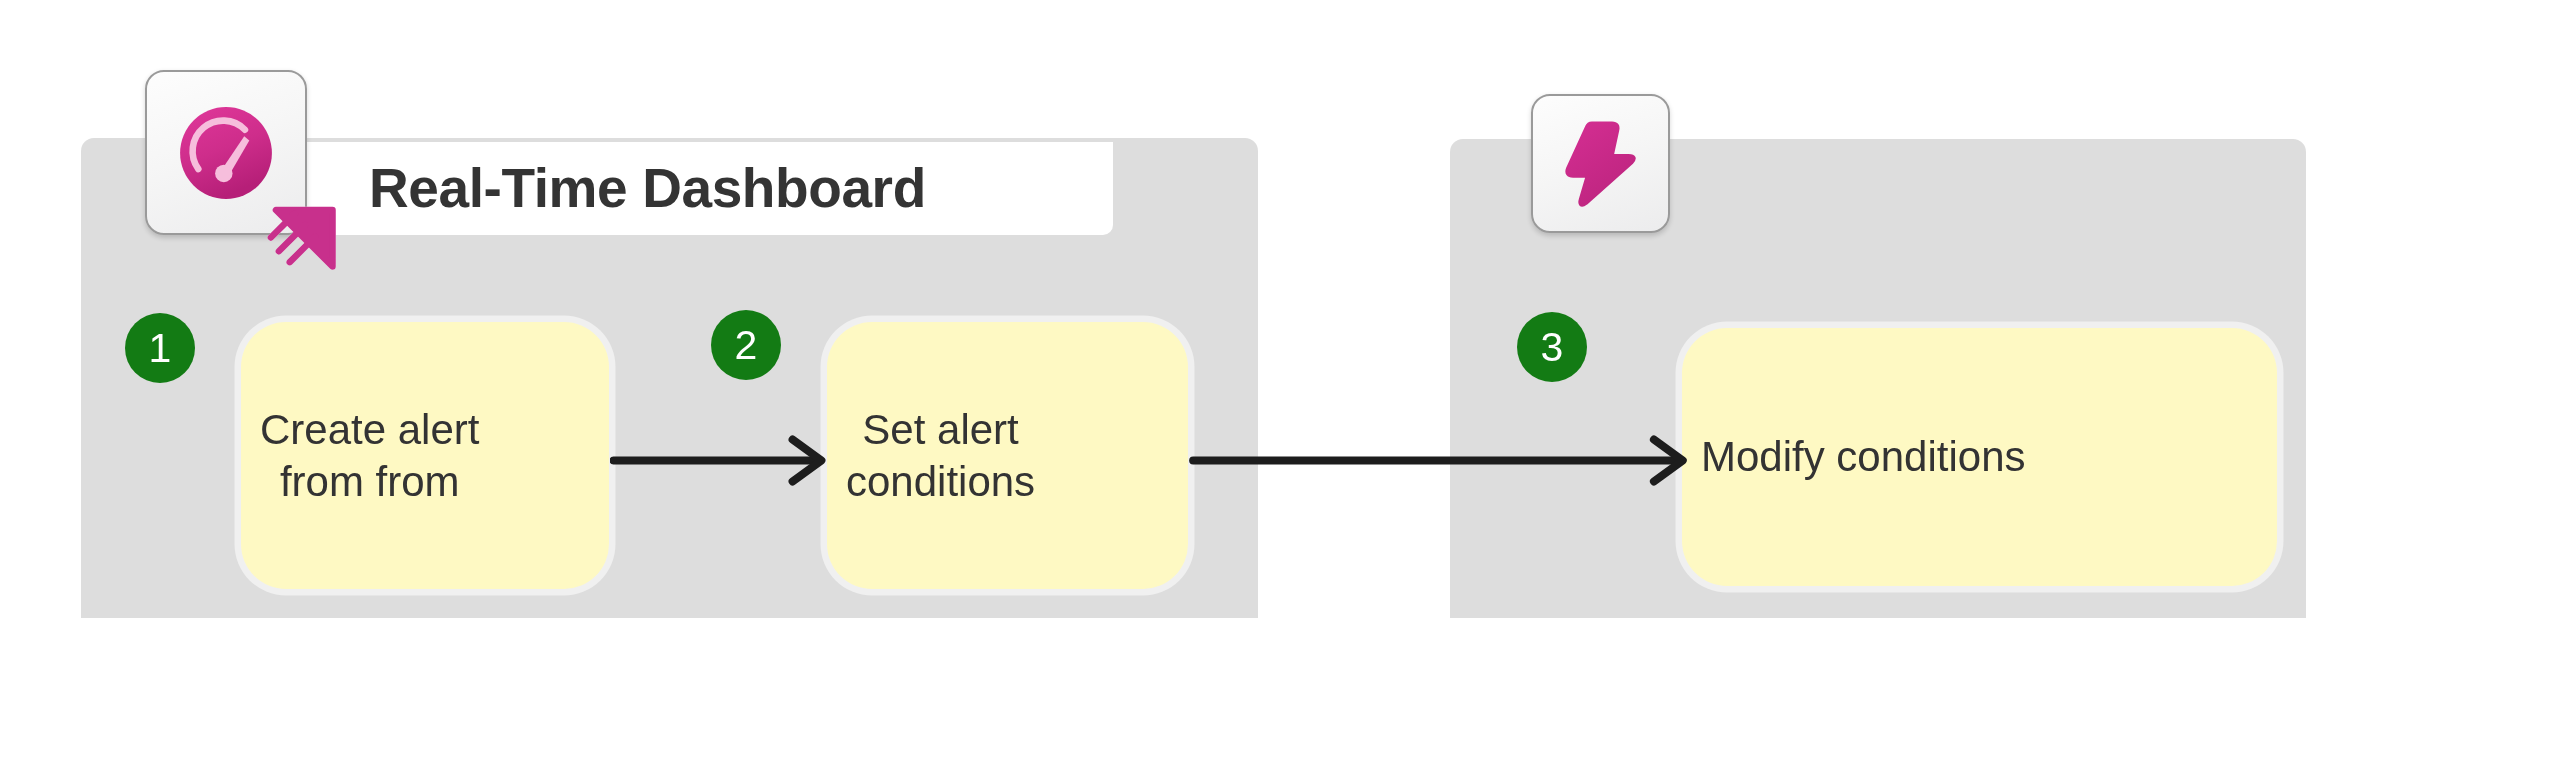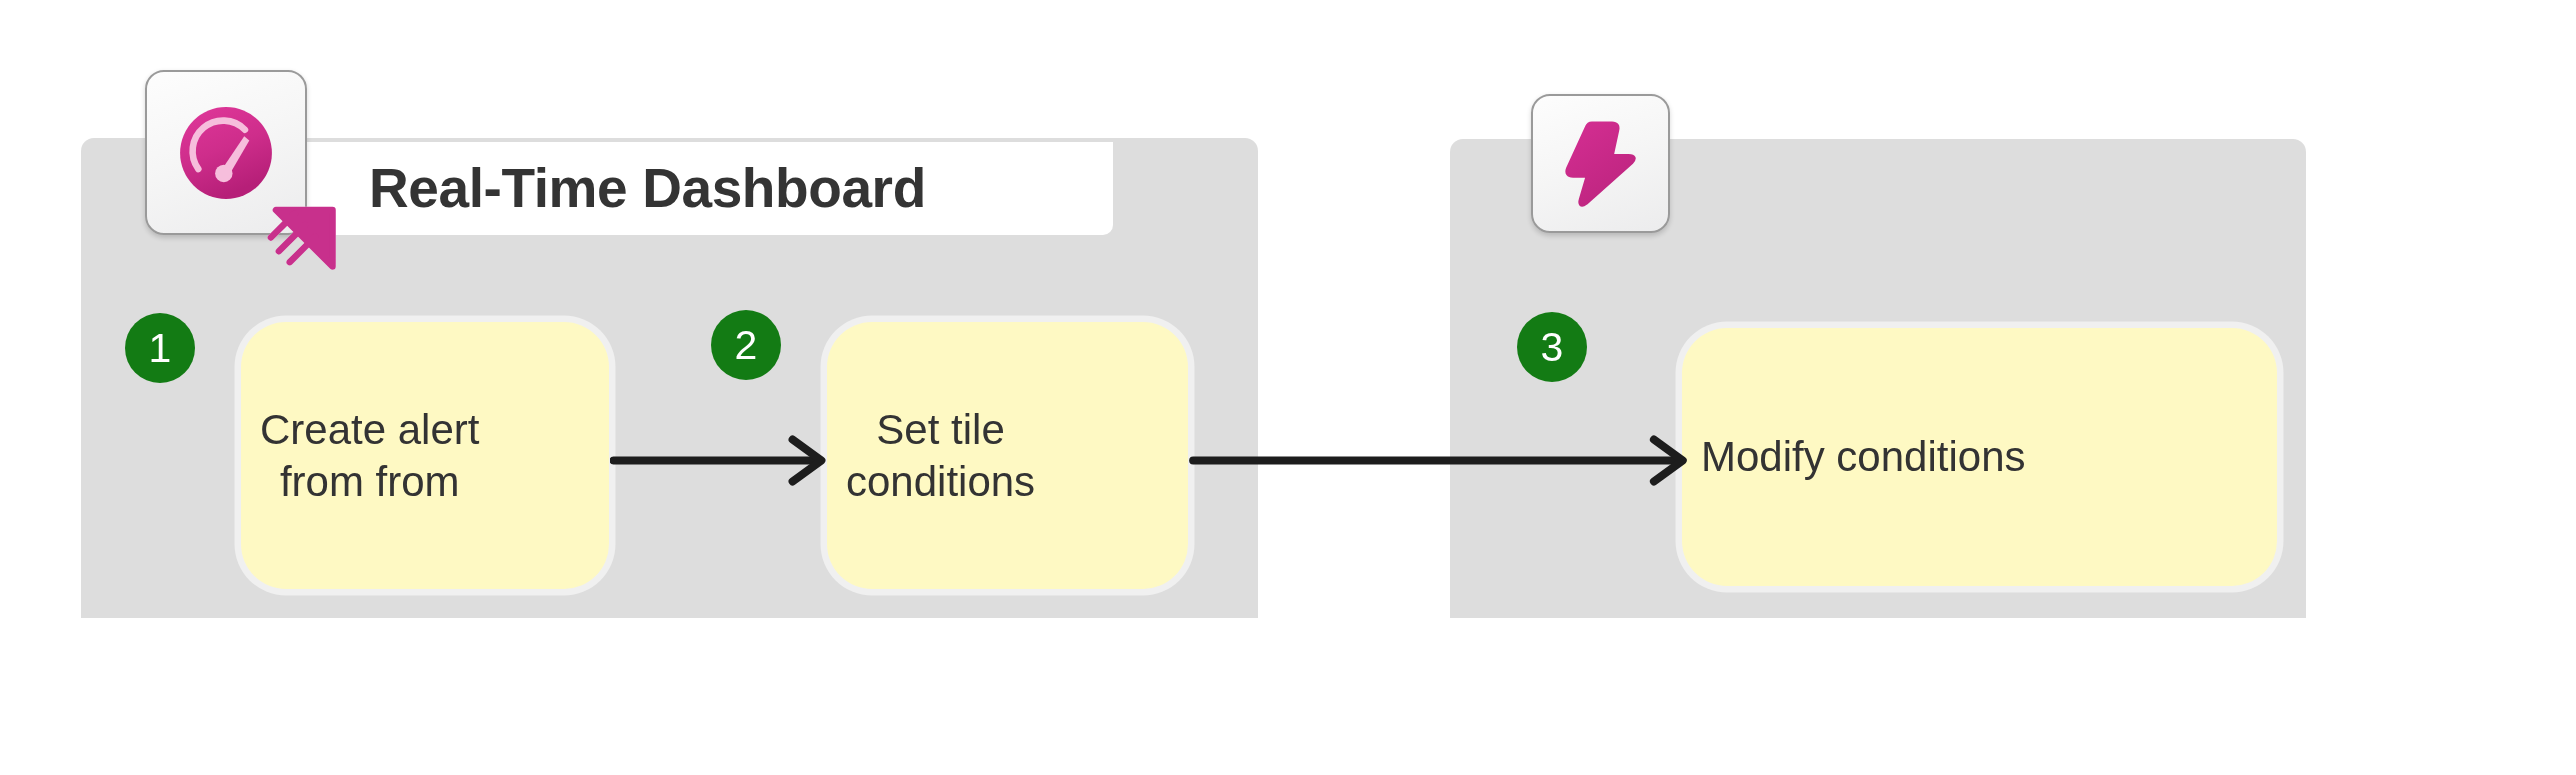--- a/index.html
+++ b/index.html
@@ -192,21 +192,21 @@
 
   <div class="step-card" id="card-1">
     <div class="card-text">
       <span>Create alert</span><br>
       <span>from from</span>
     </div>
   </div>
 
   <div class="step-card" id="card-2">
     <div class="card-text">
-      <span>Set tile</span><br>
+      <span>Set alert</span><br>
       <span>conditions</span>
     </div>
   </div>
 
   <div class="step-card" id="card-3">
     <div class="card-text">
       <span>Modify conditions</span><br>
     </div>
   </div>
 

